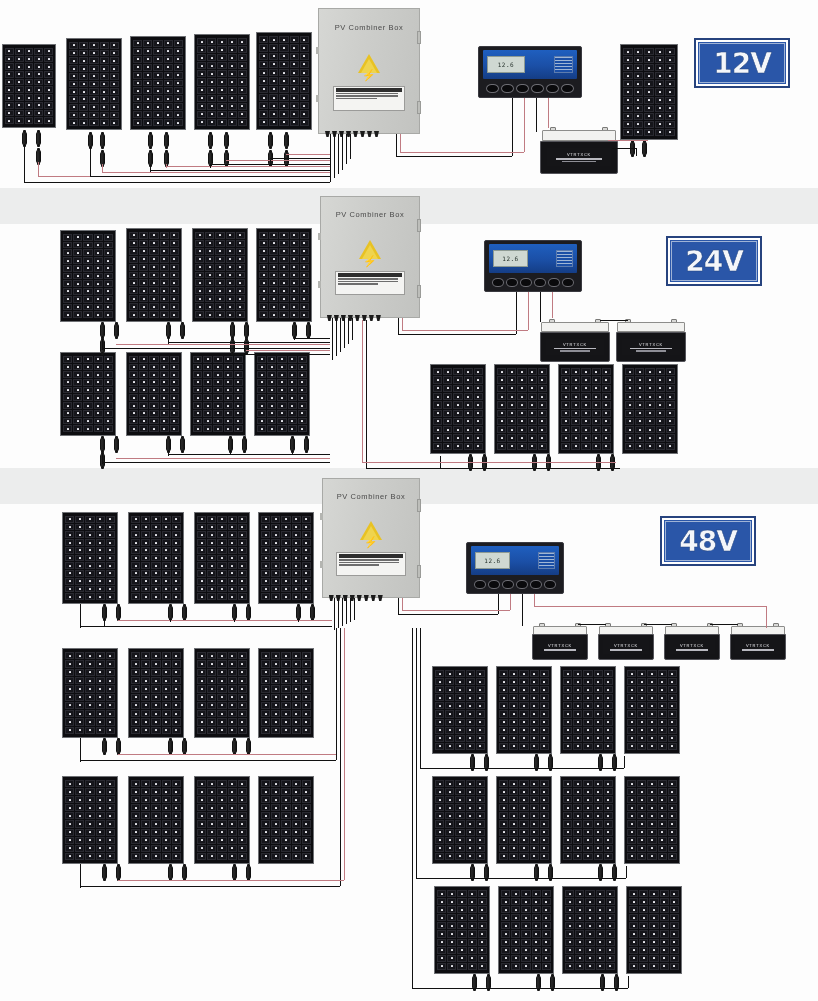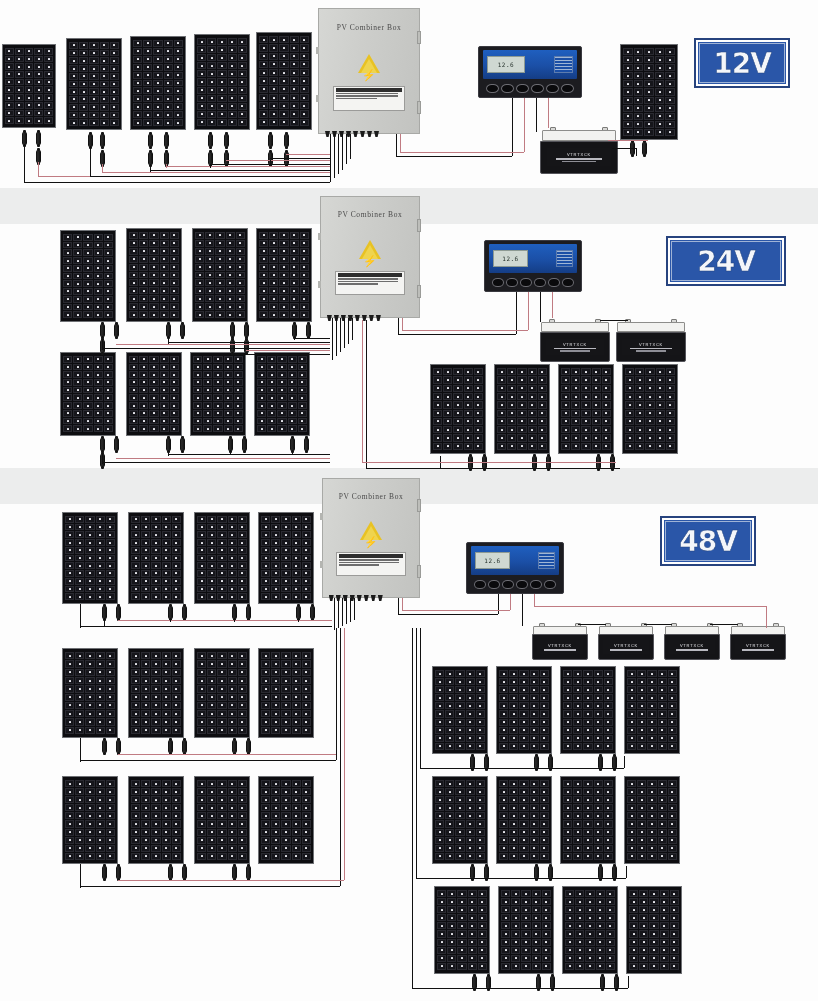--- a/index.html
+++ b/index.html
@@ -50,21 +50,21 @@
   .combiner{
     position:absolute;
     background:linear-gradient(100deg,#d6d7d4 0%,#cdcecb 40%,#c2c3c0 100%);
     border:1px solid #a8a9a6;
     box-sizing:border-box;
   }
   .combiner .cb-title{
     position:absolute;left:0;right:0;top:11%;
     text-align:center;
     font-size:7.5px;letter-spacing:.6px;color:#4a4a4a;
-    font-family:Liberation Serif, serif;
+    font-family:Liberation Sans, sans-serif;
   }
   .combiner .hazard{
     position:absolute;left:50%;top:36%;transform:translateX(-50%);
     width:0;height:0;
     border-left:11px solid transparent;
     border-right:11px solid transparent;
     border-bottom:19px solid #e8c223;
   }
   .combiner .hazard-in{
     position:absolute;left:50%;top:40%;transform:translateX(-50%);
@@ -703,21 +703,21 @@
     <div class="wire v" style="left:536px;top:98px;height:34px;"></div>
     <div class="wire v red" style="left:548px;top:98px;height:30px;"></div>
 
     <div class="wire h" style="left:612px;top:148px;width:24px;"></div>
     <div class="wire v" style="left:636px;top:148px;height:8px;"></div>
     <div class="wire h red" style="left:608px;top:140px;width:40px;"></div>
   </div>
 
   <div>
 
-    <div class="vbadge" style="left:666px;top:236px;width:120px;height:50px;">
+    <div class="vbadge" style="left:666px;top:236px;width:96px;height:50px;">
       <div class="vb-inner"></div>
       <span>24V</span>
     </div>
 
     <div class="combiner" style="left:320px;top:196px;width:100px;height:122px;">
       <div class="cb-title">PV Combiner Box</div>
       <div class="hazard"></div>
       <div class="hazard-in"></div>
       <div class="bolt">⚡</div>
       <div class="sticker">

